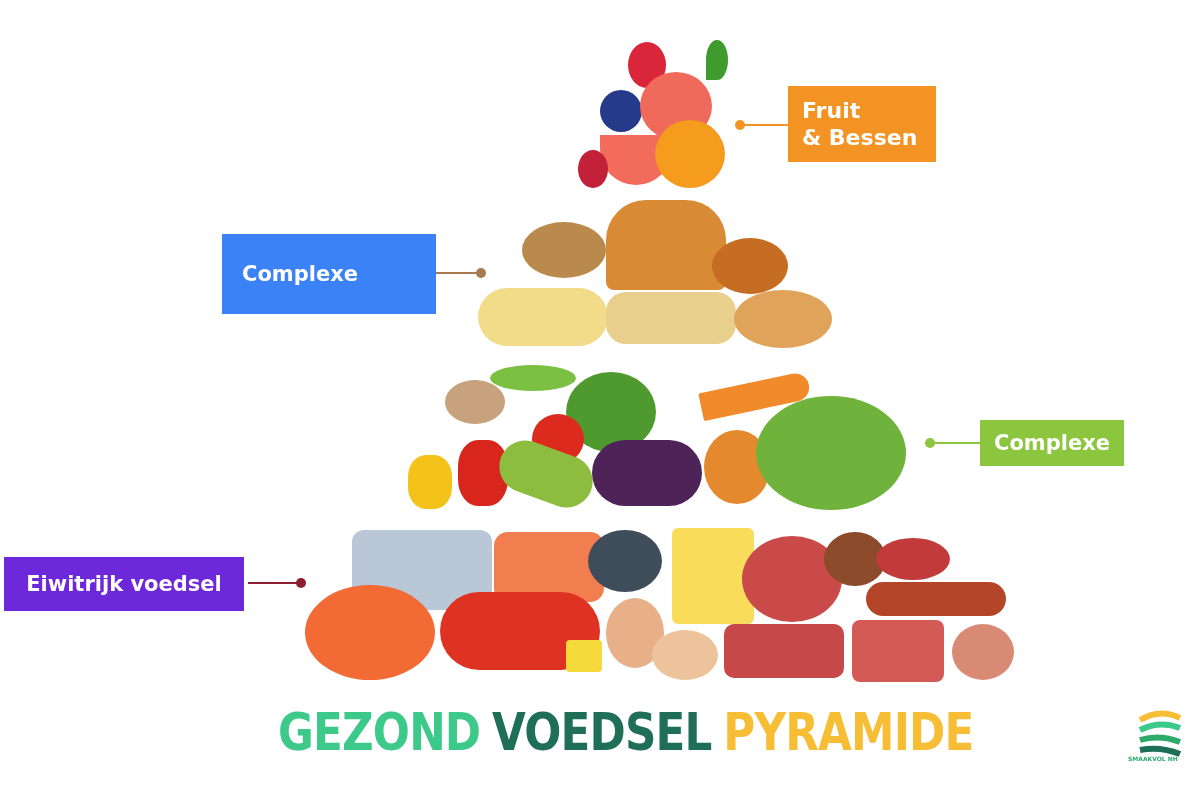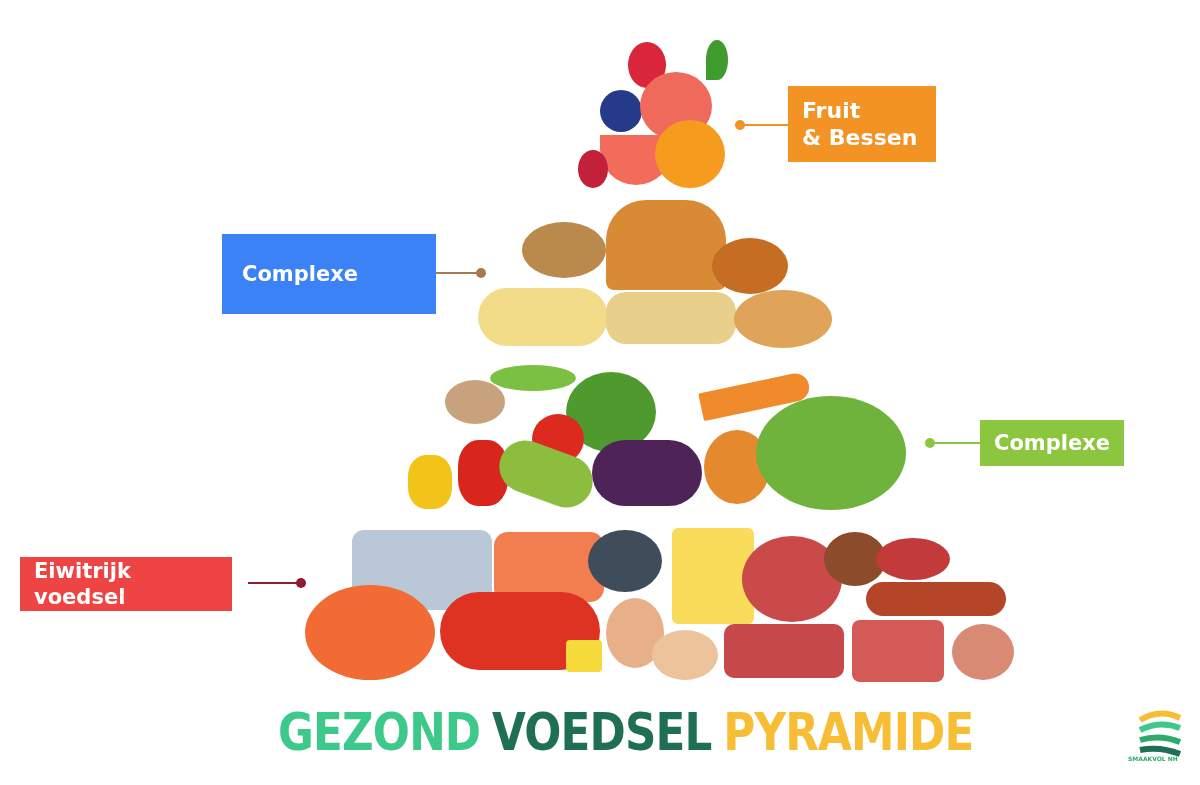--- a/index.html
+++ b/index.html
@@ -87,21 +87,21 @@
 
 <div>
   <div class="dot" style="left:925px;top:438px;background:#8cc63f;"></div>
   <div class="connector" style="left:930px;top:442px;width:52px;background:#8cc63f;"></div>
   <div class="label-box" style="left:980px;top:420px;width:144px;height:46px;background:#8cc63f;font-size:21px;justify-content:center;">
     <span>Complexe</span>
   </div>
 </div>
 
 <div>
-  <div class="label-box" style="left:20px;top:557px;width:212px;height:54px;background:#ef4444;font-size:21px;justify-content:center;">
+  <div class="label-box" style="left:4px;top:557px;width:240px;height:54px;background:#6d28d9;font-size:21px;justify-content:center;">
     <span>Eiwitrijk voedsel</span>
   </div>
   <div class="connector" style="left:248px;top:582px;width:52px;background:#8d1e2f;"></div>
   <div class="dot" style="left:296px;top:578px;background:#8d1e2f;"></div>
 </div>
 
 <div class="title">
   <span style="color:#3cc98a;">GEZOND</span><span style="color:#1f6e56;">VOEDSEL</span><span style="color:#f7bd35;">PYRAMIDE</span>
 </div>
 

